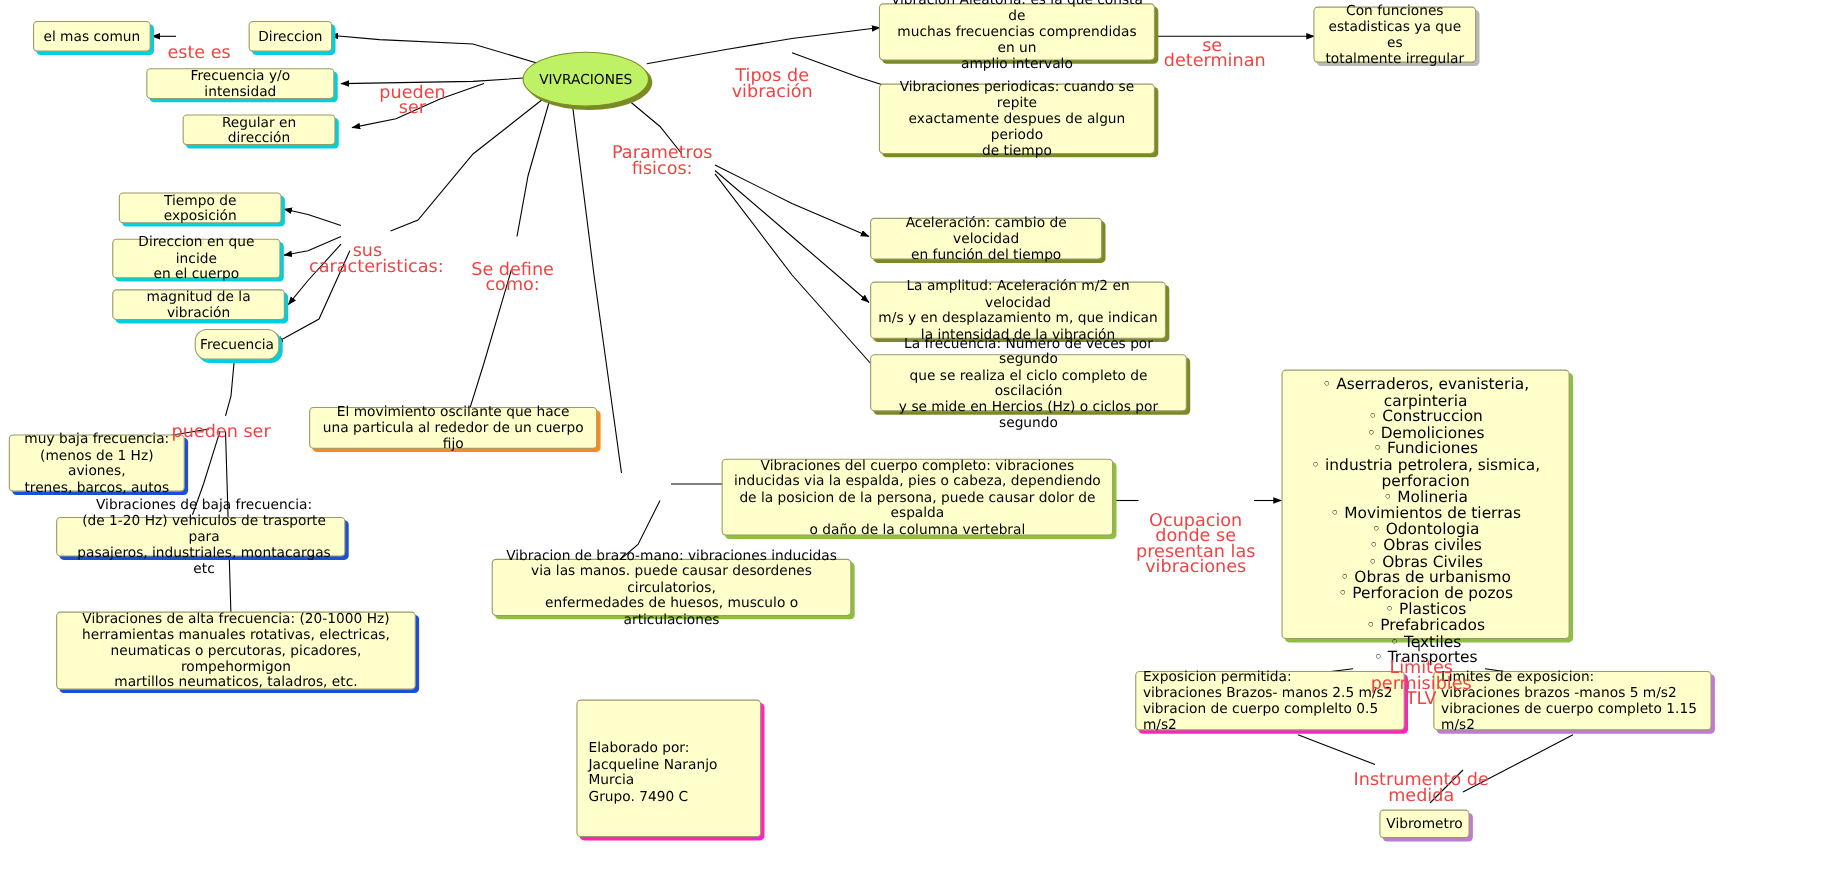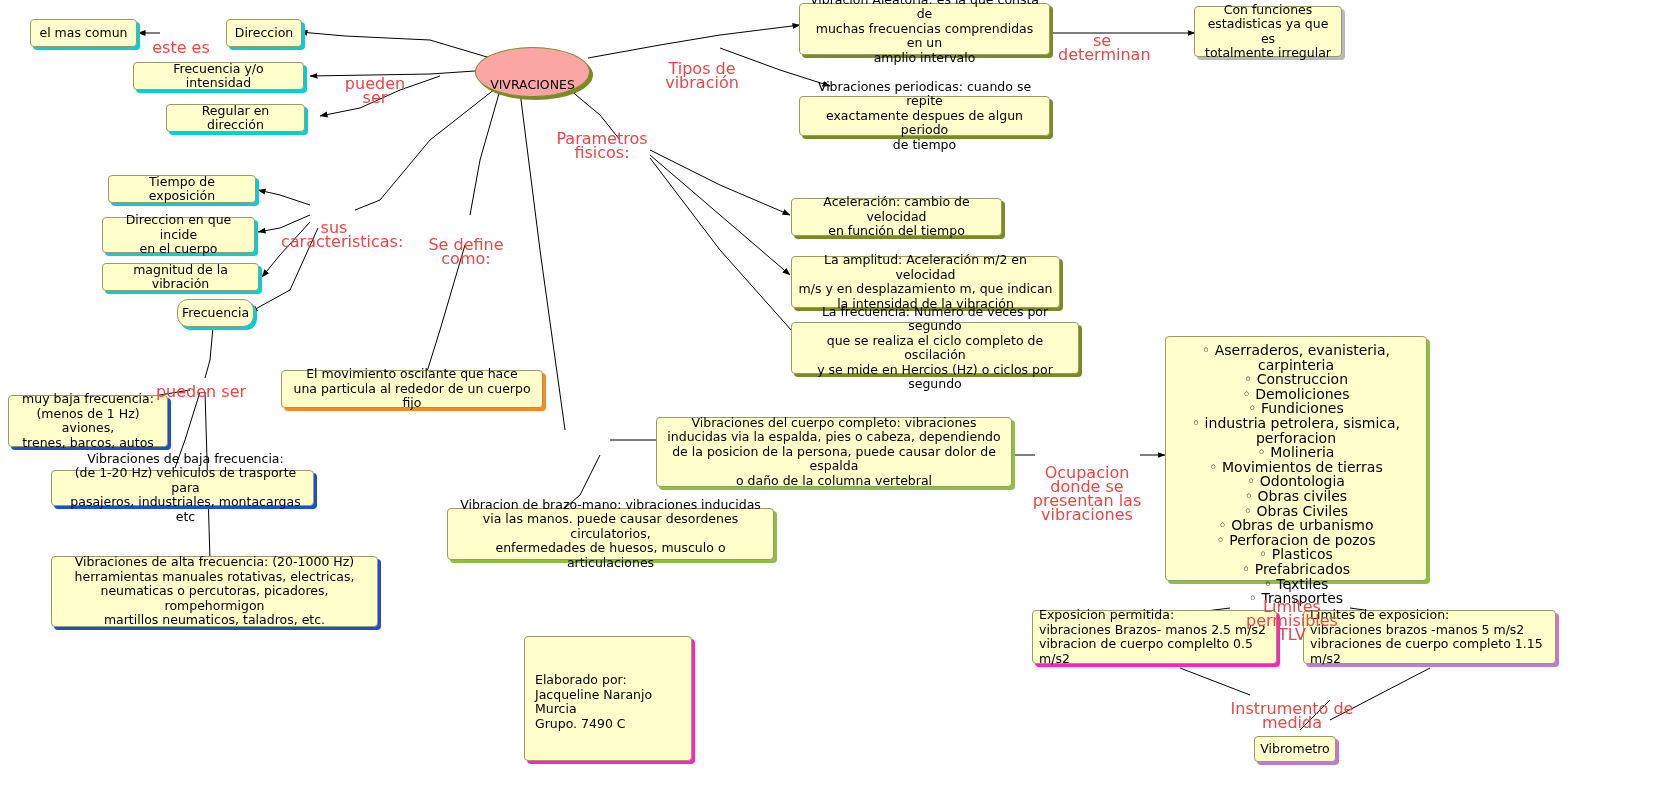--- a/index.html
+++ b/index.html
@@ -42,24 +42,23 @@
   .shadow-cyan   { box-shadow: 3px 3px 0 #00cfe0; }
   .shadow-blue   { box-shadow: 3px 3px 0 #1b4fd8; }
   .shadow-green  { box-shadow: 3px 3px 0 #8fbf3f; }
   .shadow-olive  { box-shadow: 3px 3px 0 #7b8b24; }
   .shadow-orange { box-shadow: 3px 3px 0 #ff8a1a; }
   .shadow-magenta{ box-shadow: 3px 3px 0 #ff24c0; }
   .shadow-grey   { box-shadow: 3px 3px 0 #b9b9b9; }
   .shadow-violet { box-shadow: 3px 3px 0 #c07ad6; }
   .node.center-oval {
     border-radius: 50%;
-    background: #fca5a5;
+    background: #bef264;
     border: 1px solid #7b8b24;
     font-size: 12.5px;
-    align-items: flex-end;
   }
   .label {
     position: absolute;
     font-size: 16px;
     line-height: 14px;
     color: #ef4444;
     text-align: center;
     white-space: pre-line;
   }
   .bullet-list {
@@ -152,21 +151,21 @@
   <div class="node shadow-olive" style="left:799px; top:3px; width:251px; height:52px;">
     <span>Vibración Aleatoria: es la que consta de
 muchas frecuencias comprendidas en un
 amplio intervalo</span>
   </div>
   <div class="node shadow-grey" style="left:1194px; top:6px; width:148px; height:51px;">
     <span>Con funciones
 estadisticas ya que es
 totalmente irregular</span>
   </div>
-  <div class="node shadow-olive" style="left:799px; top:76px; width:251px; height:40px;margin-top:20px;">
+  <div class="node shadow-olive" style="left:799px; top:76px; width:251px; height:64px;">
     <span>Vibraciones periodicas: cuando se repite
 exactamente despues de algun periodo
 de tiempo</span>
   </div>
 
   <div class="node shadow-cyan" style="left:108px; top:175px; width:148px; height:28px;">
     <span>Tiempo de exposición</span>
   </div>
   <div class="node shadow-cyan" style="left:102px; top:217px; width:153px; height:36px;">
     <span>Direccion en que incide

